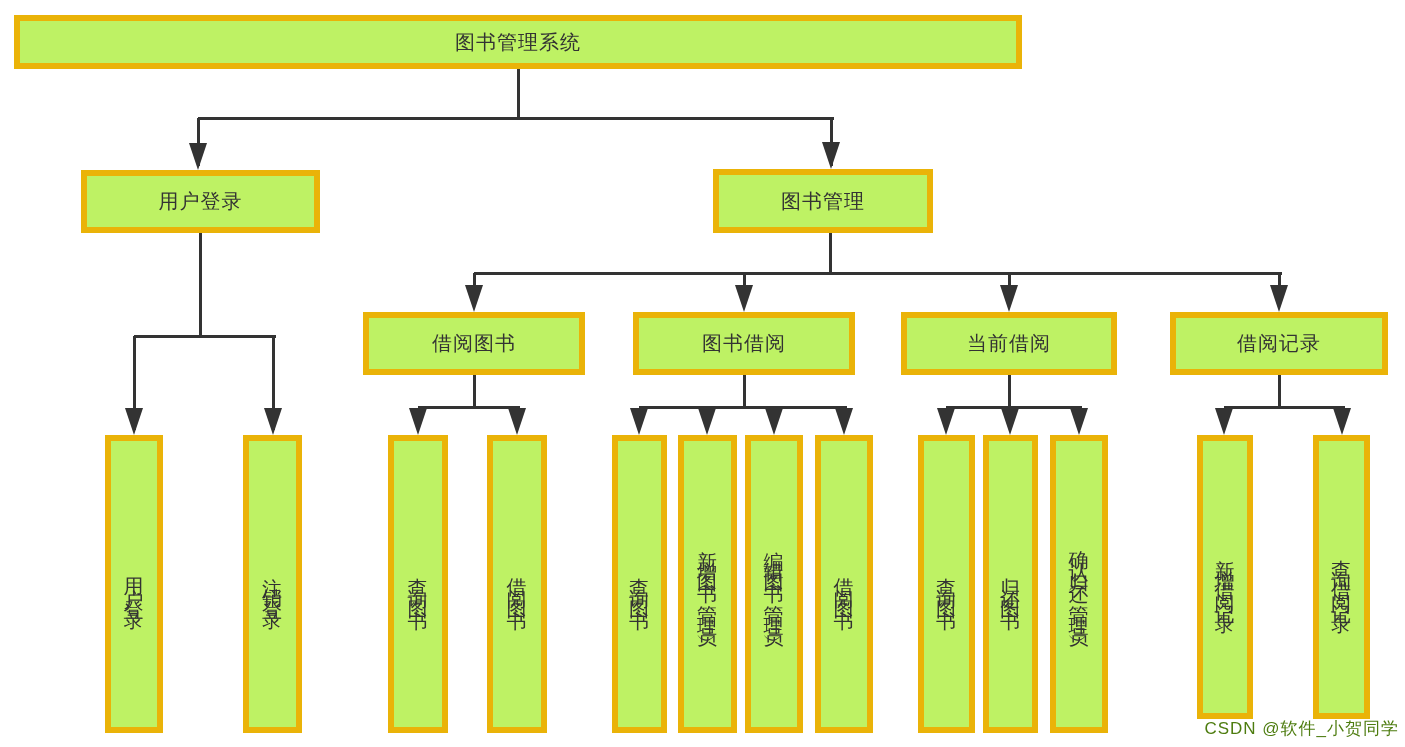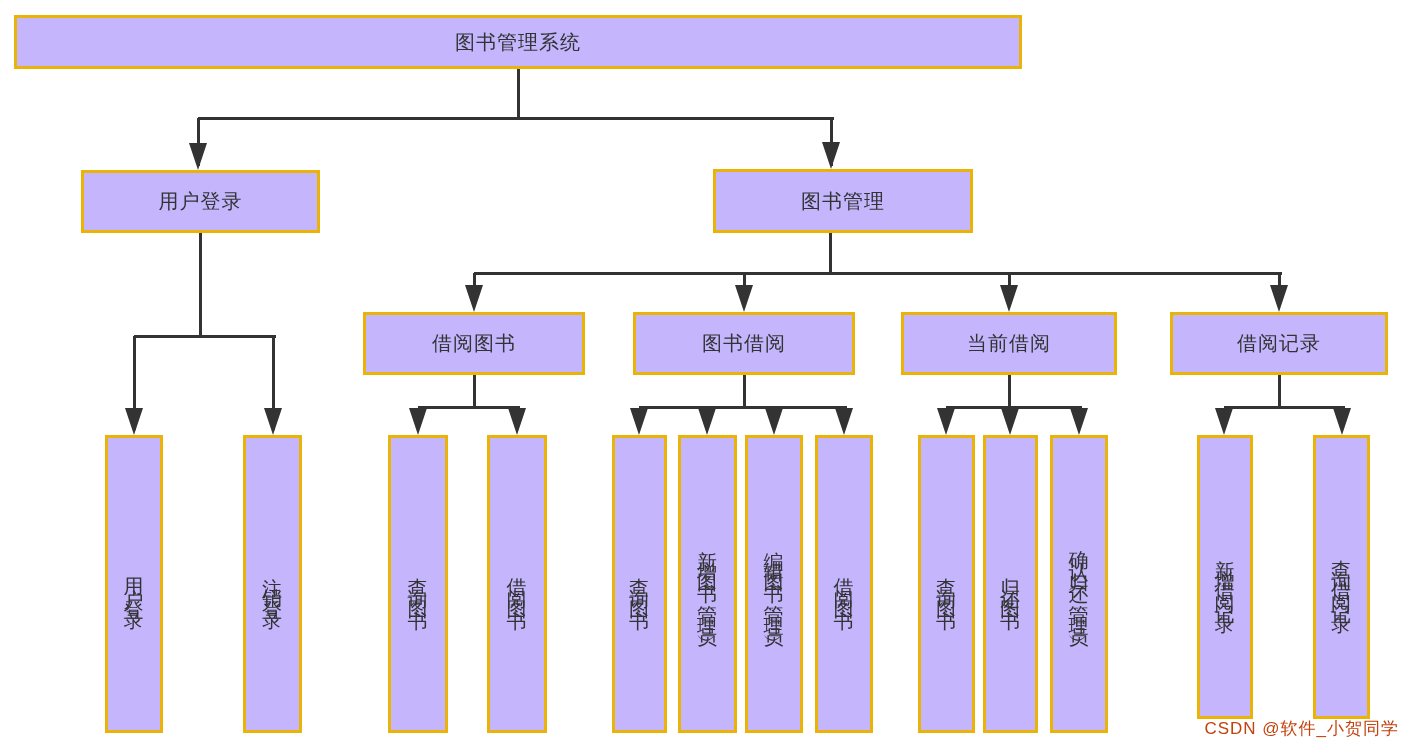--- a/index.html
+++ b/index.html
@@ -6,22 +6,22 @@
   #stage{
     position:relative;
     width:1405px;height:747px;
     background:#ffffff;
     font-family:"Liberation Sans","DejaVu Sans",sans-serif;
     overflow:hidden;
   }
   .node{
     position:absolute;
     box-sizing:border-box;
-    border:3px solid #eab308;
-    background:#c4b5fd;
+    border:6px solid #eab308;
+    background:#bef264;
     color:#333333;
     display:flex;
     align-items:center;
     justify-content:center;
     font-size:20px;
     letter-spacing:1px;
     text-align:center;
     white-space:nowrap;
   }
   .node.vertical{
@@ -48,24 +48,24 @@
     font-size:17px;
     color:#a8a8a8;
     letter-spacing:1px;
     white-space:nowrap;
   }
 </style>
 </head>
 <body>
 
 <div id="stage">
-  <div class="watermark" style="color: #c2410c;">CSDN @软件_小贺同学</div>
+  <div class="watermark" style="color: #4d7c0f;">CSDN @软件_小贺同学</div>
 <div class="node" style="left: 14px; top: 15px; width: 1008px; height: 54px;">图书管理系统</div>
     <div class="node" style="left: 81px; top: 170px; width: 239px; height: 63px;">用户登录</div>
-    <div class="node" style="left: 713px; top: 169px; width: 260px; height: 64px;">图书管理</div>
+    <div class="node" style="left: 713px; top: 169px; width: 220px; height: 64px;">图书管理</div>
     <div class="node" style="left: 363px; top: 312px; width: 222px; height: 63px;">借阅图书</div>
     <div class="node" style="left: 901px; top: 312px; width: 216px; height: 63px;">当前借阅</div>
     <div class="node" style="left: 633px; top: 312px; width: 222px; height: 63px;">图书借阅</div>
     <div class="node" style="left: 1170px; top: 312px; width: 218px; height: 63px;">借阅记录</div>
     <div class="node vertical" style="left: 105px; top: 435px; width: 58px; height: 298px;">用户登录</div>
     <div class="node vertical" style="left: 243px; top: 435px; width: 59px; height: 298px;">注销登录</div>
     <div class="node vertical" style="left: 388px; top: 435px; width: 60px; height: 298px;">查询图书</div>
     <div class="node vertical" style="left: 487px; top: 435px; width: 60px; height: 298px;">借阅图书</div>
     <div class="node vertical" style="left: 612px; top: 435px; width: 55px; height: 298px;">查询图书</div>
     <div class="node vertical" style="left: 678px; top: 435px; width: 59px; height: 298px;">新增图书（管理员）</div>

